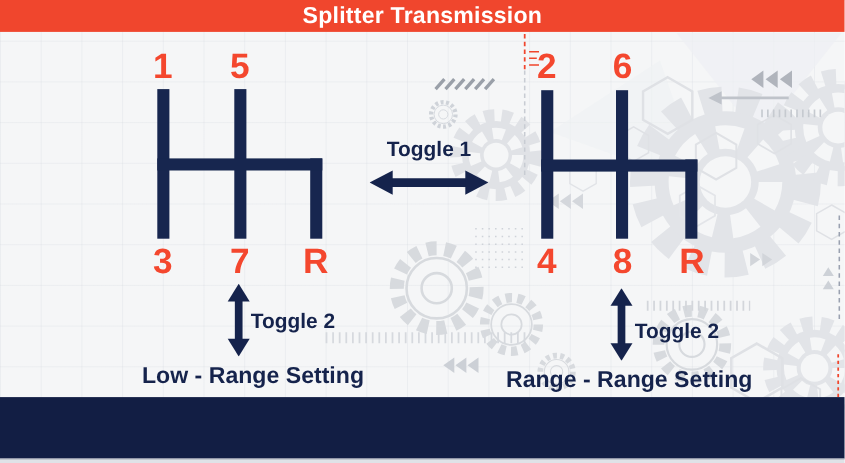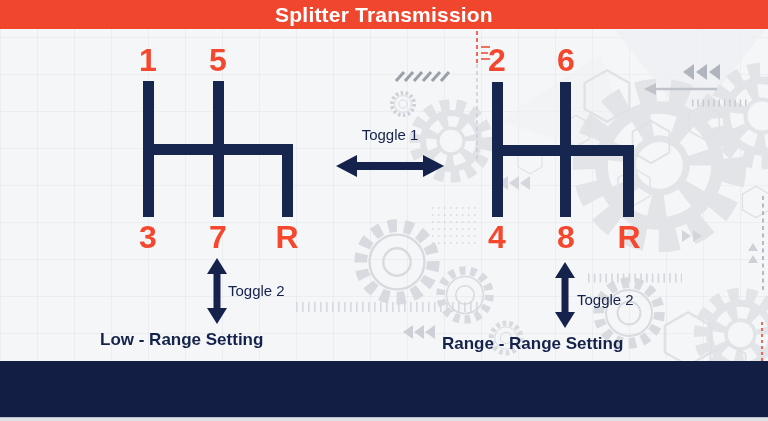--- a/index.html
+++ b/index.html
@@ -13,23 +13,23 @@
     background-size:37px 37px;
   }
   .header{position:absolute;top:0;left:0;width:768px;height:29px;background:#f0462d;
     display:flex;align-items:center;justify-content:center;z-index:6;}
   .title{color:#ffffff;font-size:21px;font-weight:bold;letter-spacing:.2px;}
   .deco{position:absolute;top:0;left:0;z-index:1;}
   .layer{position:absolute;inset:0;z-index:3;}
   .rail{position:absolute;background:#17264f;}
   .gnum{position:absolute;width:40px;text-align:center;line-height:1;
     color:#f4472e;font-size:32px;font-weight:bold;}
-  .tgl{position:absolute;color:#15234c;font-size:15px;font-weight:normal;white-space:nowrap;}
-  .range-label{position:absolute;width:260px;text-align:left;
-    color:#15234c;font-size:17px;font-weight:bold;white-space:nowrap;}
+  .tgl{position:absolute;color:#15234c;font-size:19px;font-weight:bold;white-space:nowrap;}
+  .range-label{position:absolute;width:260px;text-align:center;
+    color:#15234c;font-size:21px;font-weight:bold;white-space:nowrap;}
   .arrow-svg{position:absolute;}
   .footer{position:absolute;left:0;width:768px;top:361px;height:56px;background:#121e44;z-index:6;}
   .footer-strip{position:absolute;left:0;width:768px;top:417px;height:4px;background:#dfe2e7;
     border-top:1px solid #bcc1c9;z-index:6;}
 </style>
 </head>
 <body>
 
 <div class="frame">
 

